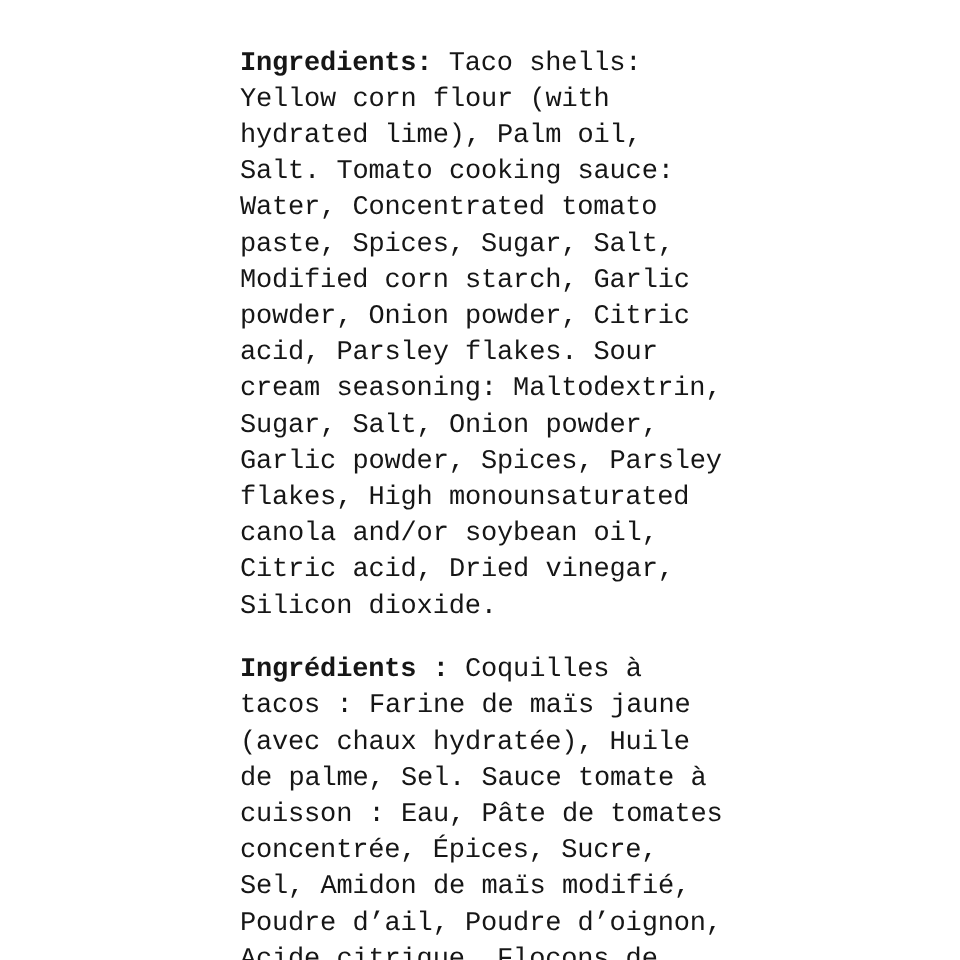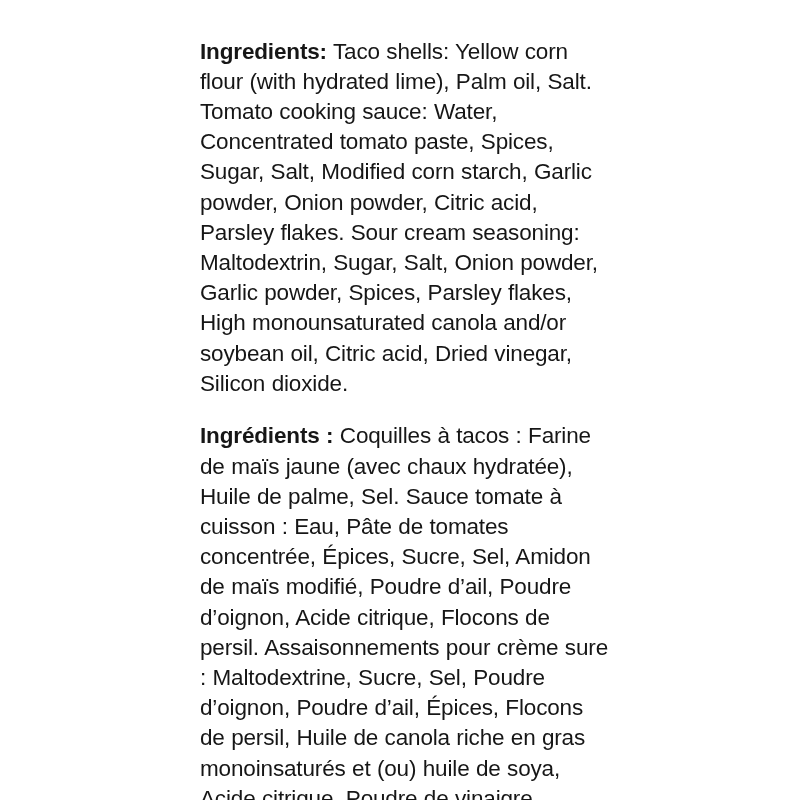--- a/index.html
+++ b/index.html
@@ -26,20 +26,21 @@
     top: 14px;
     width: 410px;
   }
   .para {
     font-size: 22.5px;
     line-height: 30.2px;
     letter-spacing: -0.15px;
     word-spacing: 0.3px;
     text-align: left;
     color: #161616;
+    font-family: Liberation Mono, monospace;
   }
   .para + .para {
     margin-top: 0;
   }
   .heading {
     font-weight: bold;
   }
   .body-text {
     font-weight: normal;
   }

